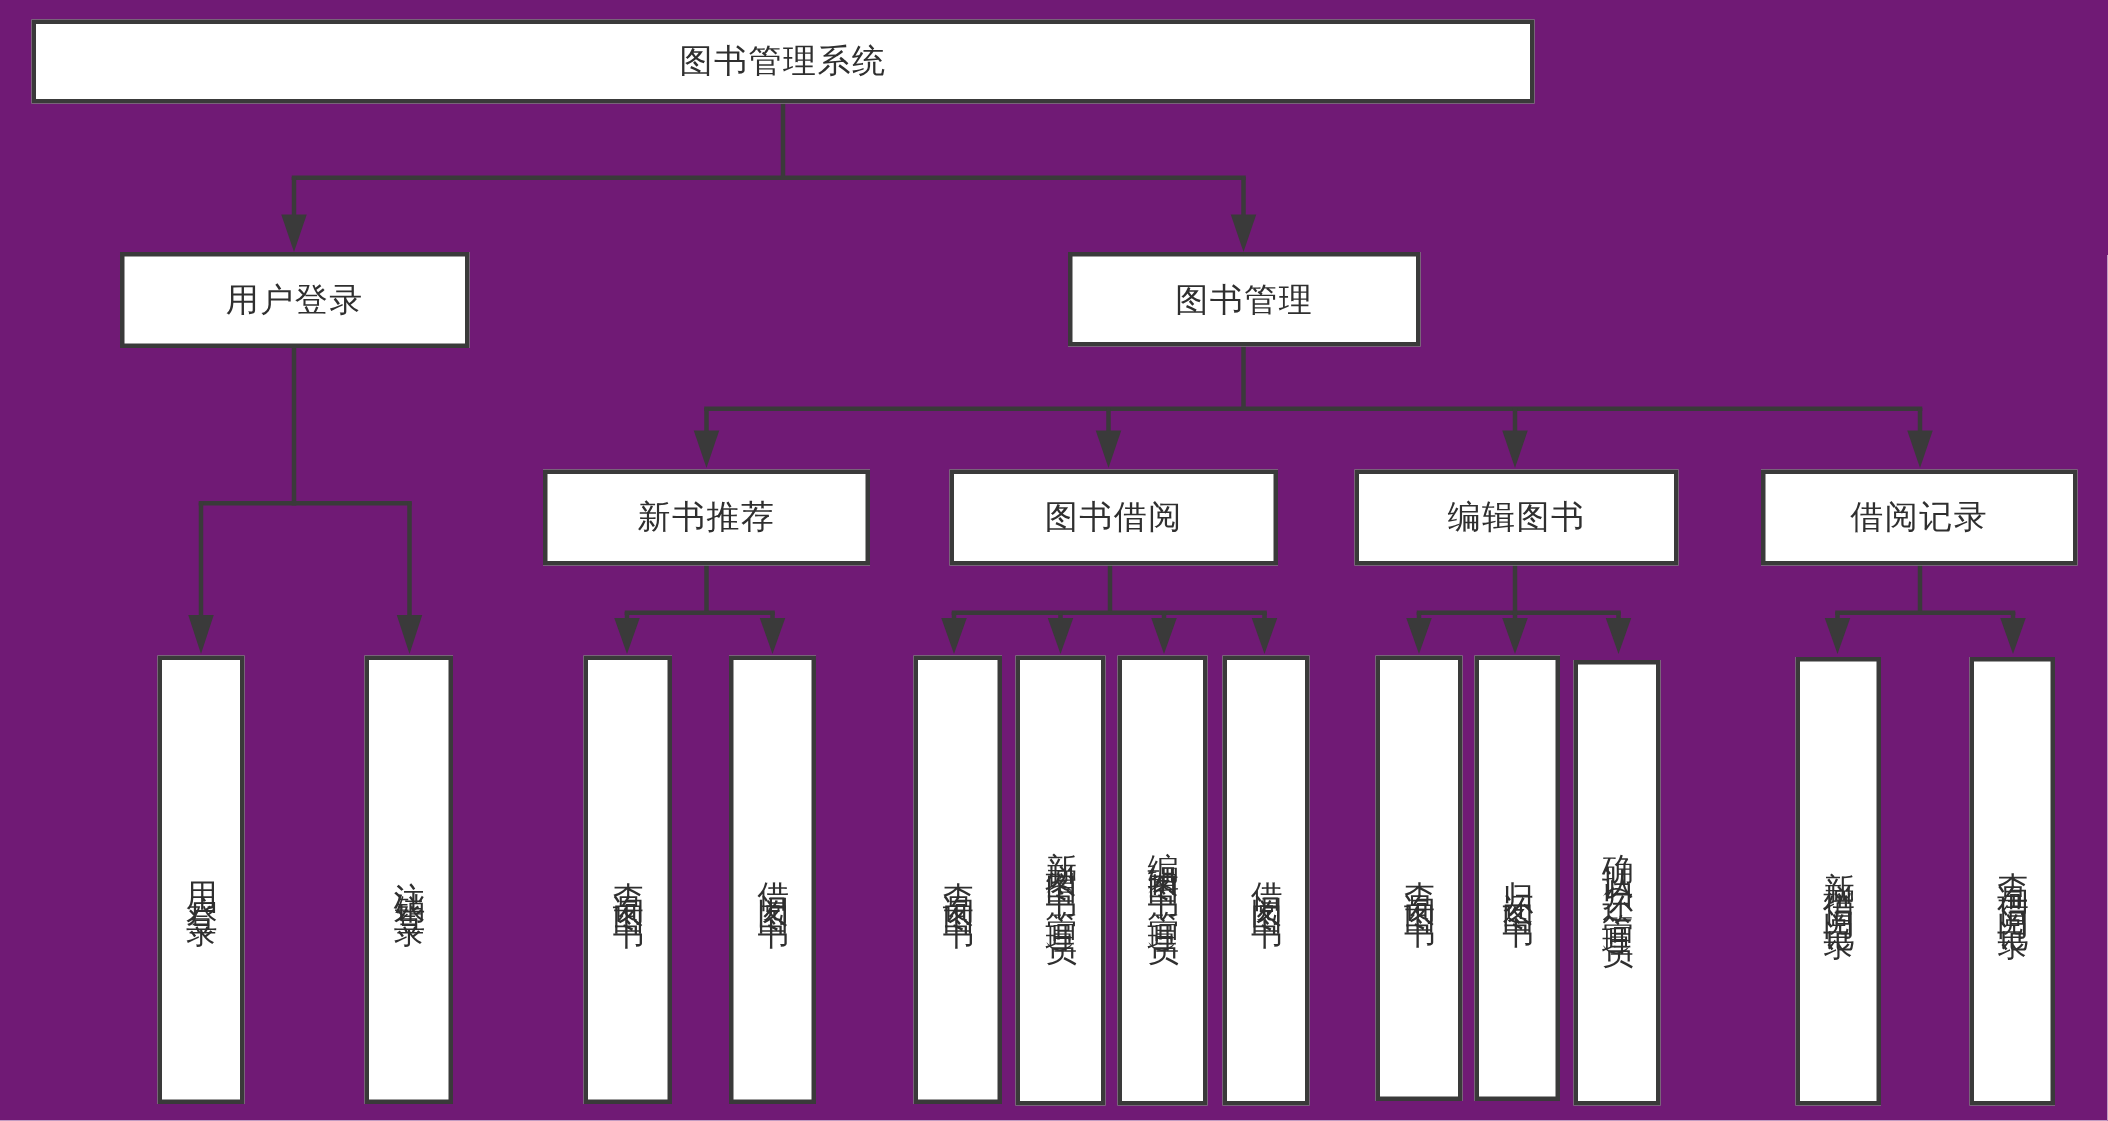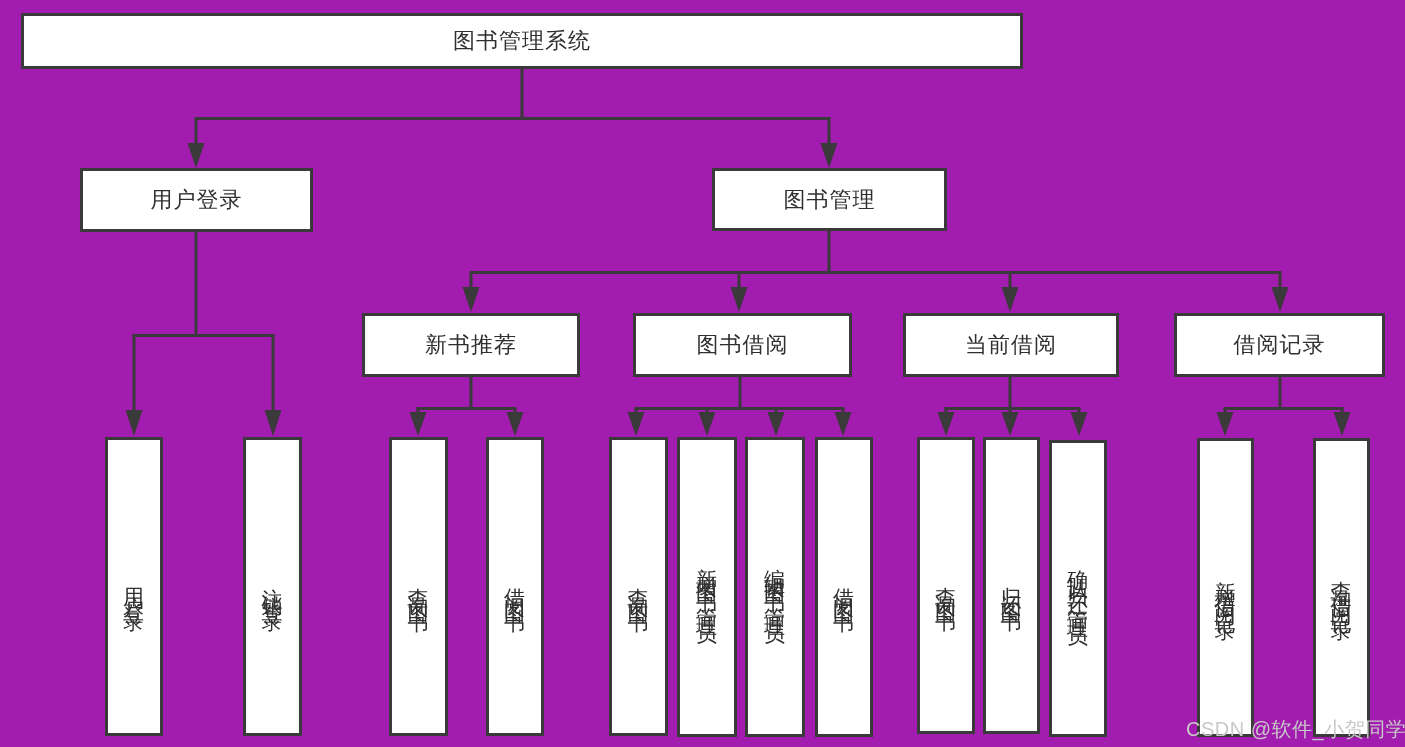--- a/index.html
+++ b/index.html
@@ -5,21 +5,21 @@
   html, body {
     margin: 0;
     padding: 0;
     background: #ffffff;
     font-family: "Liberation Sans", sans-serif;
   }
   #stage {
     position: relative;
     width: 1405px;
     height: 747px;
-    background: #a21caf;
+    background: #701a75;
     overflow: hidden;
   }
   #connectors {
     position: absolute;
     left: 0;
     top: 0;
     width: 1405px;
     height: 747px;
   }
   .node {
@@ -125,21 +125,21 @@
     </g>
   </svg>
 
   <div class="node hbox" style="left:21px; top:13px; width:1002px; height:56px;">图书管理系统</div>
 
   <div class="node hbox" style="left:80px; top:168px; width:233px; height:64px;">用户登录</div>
   <div class="node hbox" style="left:712px; top:168px; width:235px; height:63px;">图书管理</div>
 
   <div class="node hbox" style="left:362px; top:313px; width:218px; height:64px;">新书推荐</div>
   <div class="node hbox" style="left:633px; top:313px; width:219px; height:64px;">图书借阅</div>
-  <div class="node hbox" style="left:903px; top:313px; width:216px; height:64px;">当前借阅</div>
+  <div class="node hbox" style="left:903px; top:313px; width:216px; height:64px;">编辑图书</div>
   <div class="node hbox" style="left:1174px; top:313px; width:211px; height:64px;">借阅记录</div>
 
   <div class="node vbox" style="left:105px; top:437px; width:58px; height:299px;">
     <span>用户登录</span>
   </div>
   <div class="node vbox" style="left:243px; top:437px; width:59px; height:299px;">
     <span>注销登录</span>
   </div>
 
   <div class="node vbox" style="left:389px; top:437px; width:59px; height:299px;">
@@ -172,15 +172,14 @@
     <span>确认归还（管理员）</span>
   </div>
 
   <div class="node vbox" style="left:1197px; top:438px; width:57px; height:299px;">
     <span>新增借阅记录</span>
   </div>
   <div class="node vbox" style="left:1313px; top:438px; width:57px; height:299px;">
     <span>查询借阅记录</span>
   </div>
 
-  <div id="watermark">CSDN @软件_小贺同学</div>
 
 </div>
 
 </body></html>

